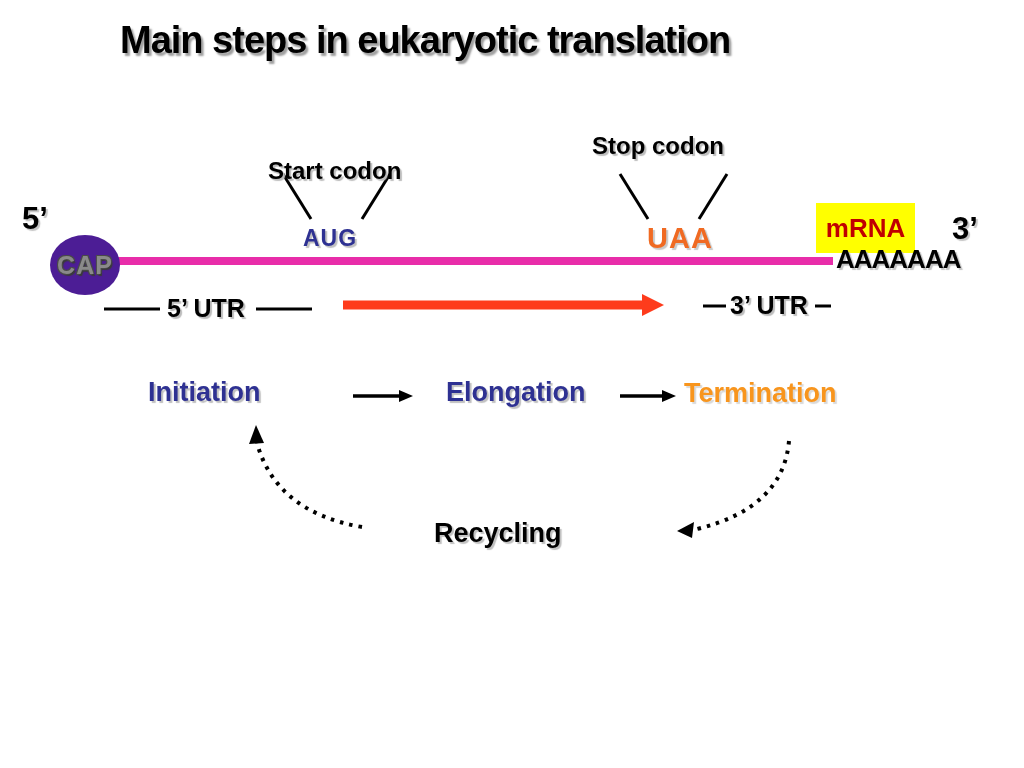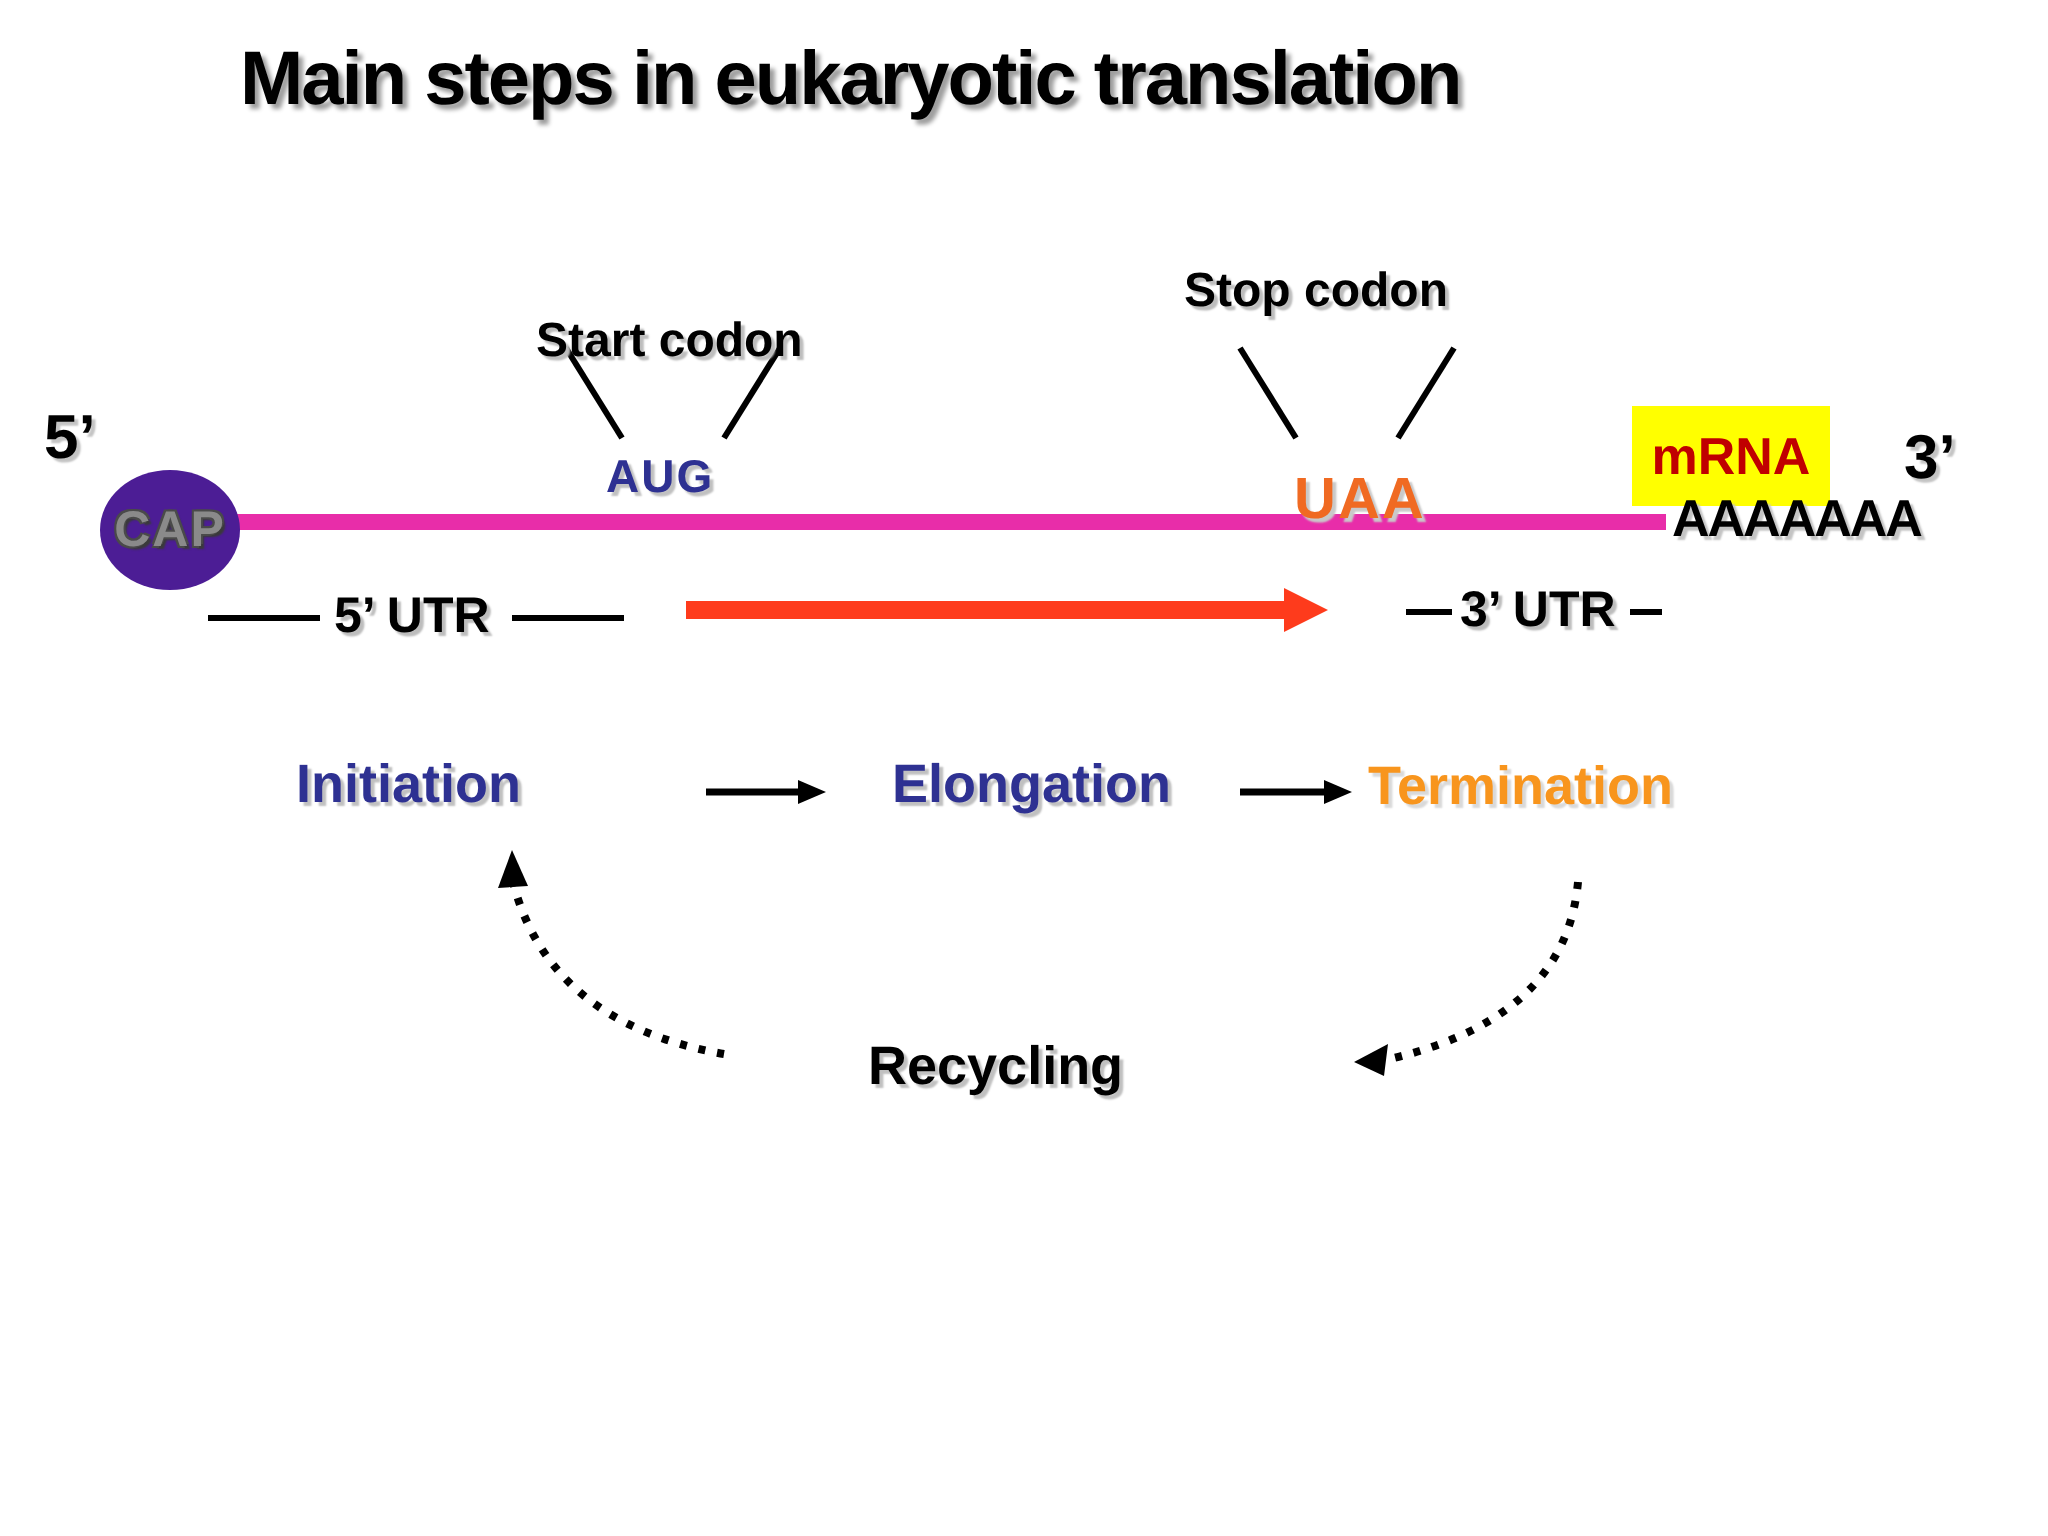--- a/index.html
+++ b/index.html
@@ -24,21 +24,21 @@
   .three-prime{left:952px;top:213px;}
   .cap-ellipse{
     left:50px;top:235px;width:70px;height:60px;border-radius:50%;
     background:#4c1d95;display:flex;align-items:center;justify-content:center;
   }
   .cap-text{
     font-size:25px;font-weight:bold;color:#8a8a8a;letter-spacing:1px;
     text-shadow:-1px -1px 0 #4a4a4a,1px -1px 0 #4a4a4a,-1px 1px 0 #4a4a4a,1.5px 1.5px 1px #3a3a3a;
   }
   .aug-label{left:303px;top:227px;font-size:23px;font-weight:bold;color:#2e3192;letter-spacing:1px;text-shadow:2px 2px 1px #c0c0c0;}
-  .uaa-label{left:647px;top:236px;font-size:29px;font-weight:bold;color:#f06a22;letter-spacing:1px;text-shadow:2px 2px 1px #c9c9c9;}
+  .uaa-label{left:647px;top:224px;font-size:29px;font-weight:bold;color:#f06a22;letter-spacing:1px;text-shadow:2px 2px 1px #c9c9c9;}
   .mrna-box{
     left:816px;top:203px;width:99px;height:50px;background:#ffff00;
     display:flex;align-items:center;justify-content:center;
   }
   .mrna-text{font-size:26px;font-weight:bold;color:#c00000;}
   .poly-a{left:836px;top:246px;font-size:26px;font-weight:bold;color:#000;letter-spacing:-1px;text-shadow:2px 2px 1px #c4c4c4;}
   .utr-label{font-size:25px;font-weight:bold;color:#000;text-shadow:2px 2px 1px #bdbdbd;}
   .five-utr{left:167px;top:296px;}
   .three-utr{left:730px;top:293px;}
   .step-label{font-size:27px;font-weight:bold;text-shadow:2px 2px 1px #c0c0c0;}

